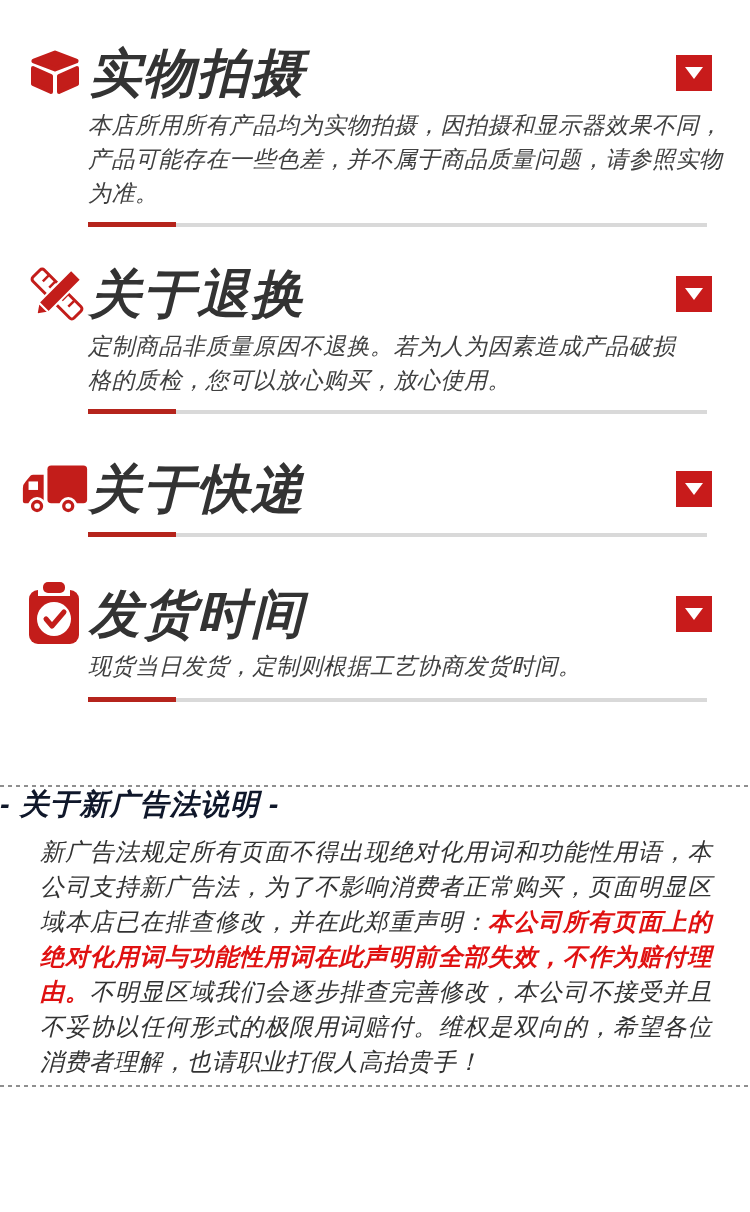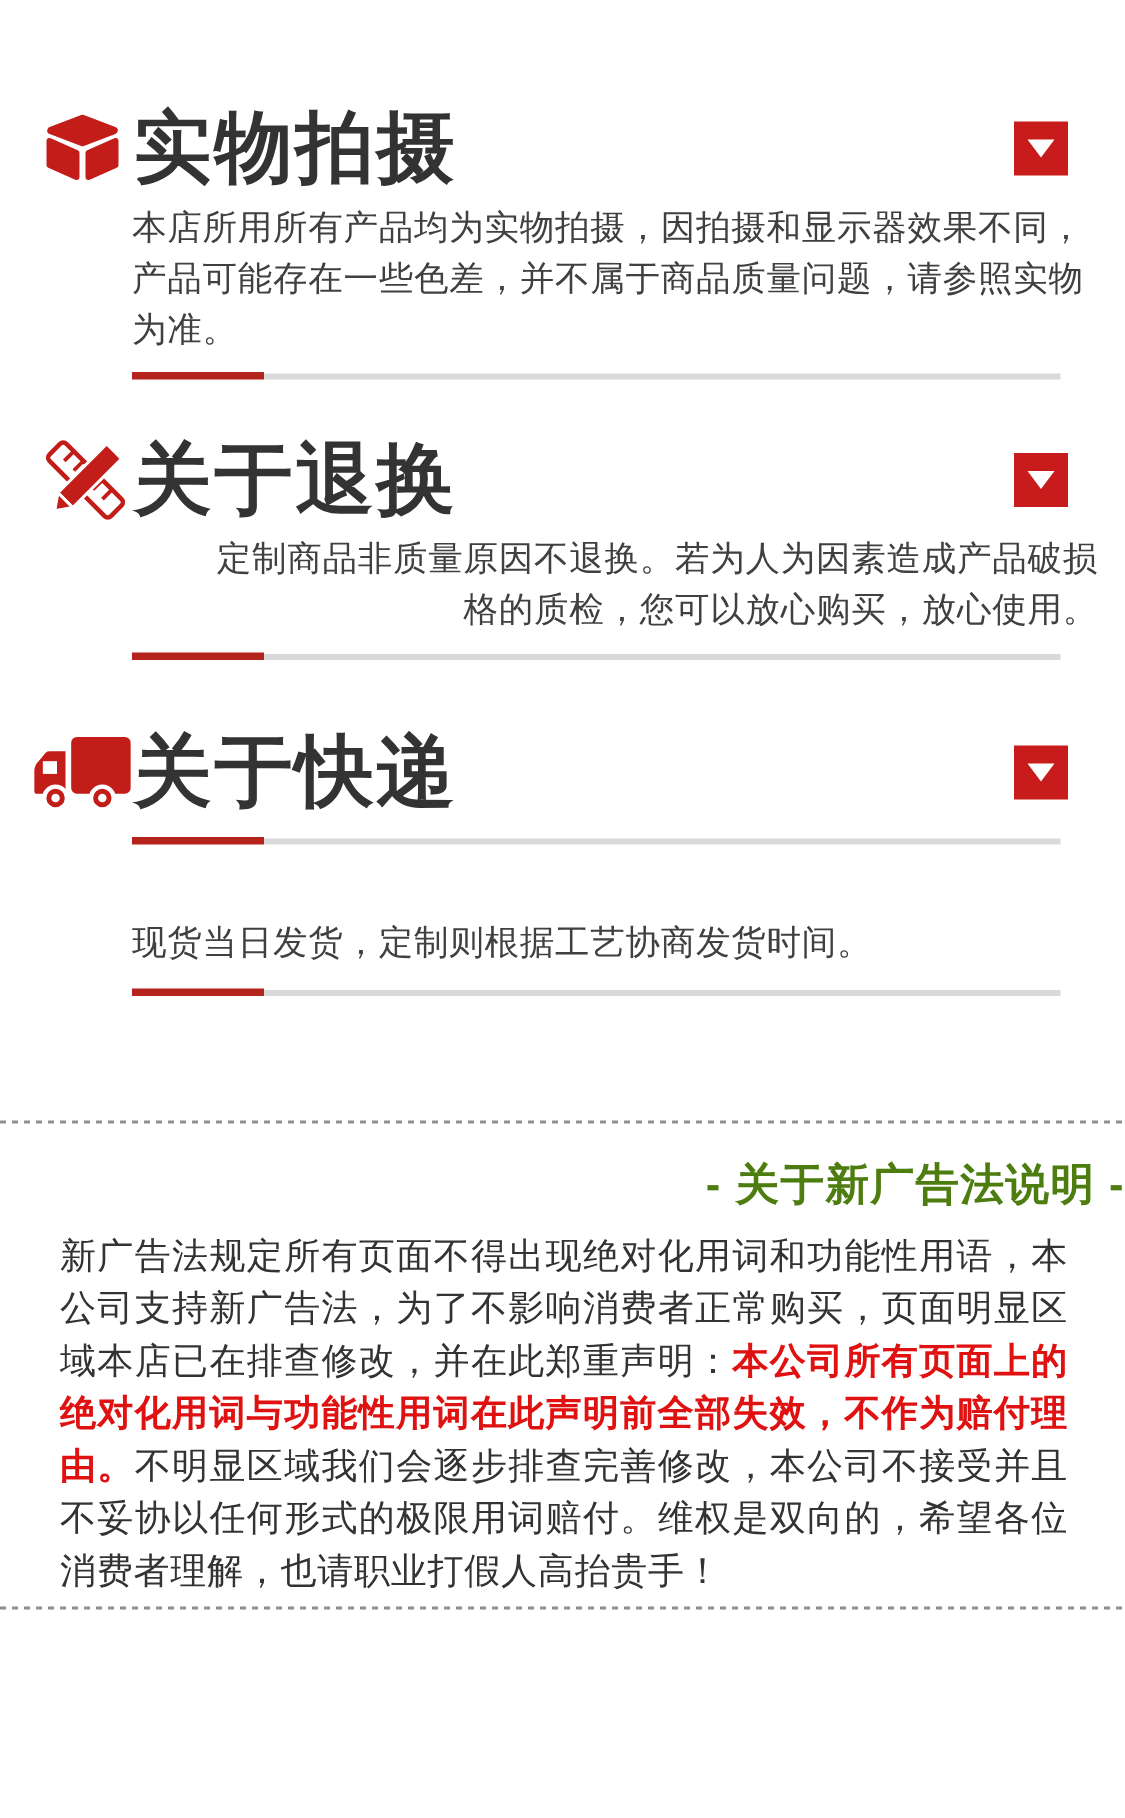--- a/index.html
+++ b/index.html
@@ -1,20 +1,20 @@
 <!DOCTYPE html>
 <html><head>
 <meta charset="utf-8">
 <style>
   html,body{margin:0;padding:0;background:#ffffff;}
   .page{
     width:750px;height:1212px;margin:0 auto;background:#ffffff;overflow:hidden;
     font-family:"Liberation Sans","DejaVu Sans",sans-serif;
   }
-  .page-inner{padding-top:70px;}
+  .page-inner{padding-top:44px;font-style:italic;}
   .section{margin:0 38px 0 27px;}
   .sec-header{display:flex;align-items:center;height:58px;}
   .icon-wrap{width:62px;height:58px;flex:none;display:flex;align-items:center;justify-content:flex-start;}
   .sec-title{
     font-size:52px;line-height:58px;font-weight:bold;color:#333333;
     letter-spacing:2px;white-space:nowrap;
   }
   .sec-btn{
     margin-left:auto;width:36px;height:36px;background:#c81b1b;border:none;
     display:flex;align-items:center;justify-content:center;cursor:pointer;flex:none;padding:0;
@@ -23,36 +23,36 @@
     width:0;height:0;border-left:9px solid transparent;border-right:9px solid transparent;
     border-top:12px solid #ffffff;display:block;
   }
   .sec-body{
     margin:6px 0 0 61px;width:644px;font-size:23px;line-height:34px;color:#404040;
     white-space:pre-line;letter-spacing:0.5px;
   }
   .sec-divider{margin:12px 0 0 61px;width:619px;display:flex;align-items:center;}
   .divider-red{width:88px;height:5px;background:#b5241c;flex:none;}
   .divider-gray{flex:1;height:4px;background:#d9d9d9;}
-  .gap-s2{margin-top:38px;text-align:right;}
+  .gap-s2{margin-top:38px;}
   .gap-s3{margin-top:46px;}
   .gap-s3 .sec-body{margin-top:8px;}
   .gap-s3 .sec-divider{margin-top:14px;}
   .gap-s4{margin-top:48px;}
   .gap-s4 .sec-body{}
   .gap-s4 .sec-divider{margin-top:14px;}
   .s1 .sec-divider{margin-top:12px;}
   .notice{margin-top:83px;}
   .dashed-line{
     height:2px;width:750px;
     background:repeating-linear-gradient(90deg,#8f8f8f 0 4px,transparent 4px 8px);
   }
   .notice-title{
-    margin-top:24px;text-align:right;font-size:29px;line-height:35px;font-weight:bold;
-    color:#4d7c0f;letter-spacing:1px;
+    text-align:left;font-size:29px;line-height:35px;font-weight:bold;
+    color:#0f172a;letter-spacing:1px;
   }
   .notice-para{
     margin:12px 38px 0 40px;font-size:24px;line-height:35px;color:#333333;
     text-align:justify;letter-spacing:0.5px;
   }
   .notice-para .hl{color:#e01111;font-weight:bold;}
   .bottom-dash{margin-top:6px;}
 </style>
 </head>
 <body>
@@ -128,20 +128,35 @@
           <span class="tri-down"></span>
         </button>
       </div>
       <div class="sec-divider">
         <span class="divider-red"></span>
         <span class="divider-gray"></span>
       </div>
     </div>
 
     <div class="section gap-s4">
+      <div class="sec-header">
+        <span class="icon-wrap">
+          <svg width="54" height="64" viewBox="0 0 54 64">
+            <rect x="2" y="8" width="50" height="54" rx="9" fill="#c31d1a"></rect>
+            <rect x="11" y="5" width="32" height="9" fill="#ffffff"></rect>
+            <rect x="16" y="0" width="22" height="11" rx="5" fill="#c31d1a"></rect>
+            <circle cx="27" cy="37" r="17" fill="#ffffff"></circle>
+            <path d="M19 37 l6 7 l12 -14" stroke="#c31d1a" stroke-width="5" fill="none" stroke-linecap="round" stroke-linejoin="round"></path>
+          </svg>
+        </span>
+        <span class="sec-title">发货时间</span>
+        <button class="sec-btn">
+          <span class="tri-down"></span>
+        </button>
+      </div>
       <div class="sec-body">现货当日发货，定制则根据工艺协商发货时间。</div>
       <div class="sec-divider">
         <span class="divider-red"></span>
         <span class="divider-gray"></span>
       </div>
     </div>
 
     <div class="notice">
       <div class="dashed-line"></div>
       <div class="notice-title">- 关于新广告法说明 -</div>

